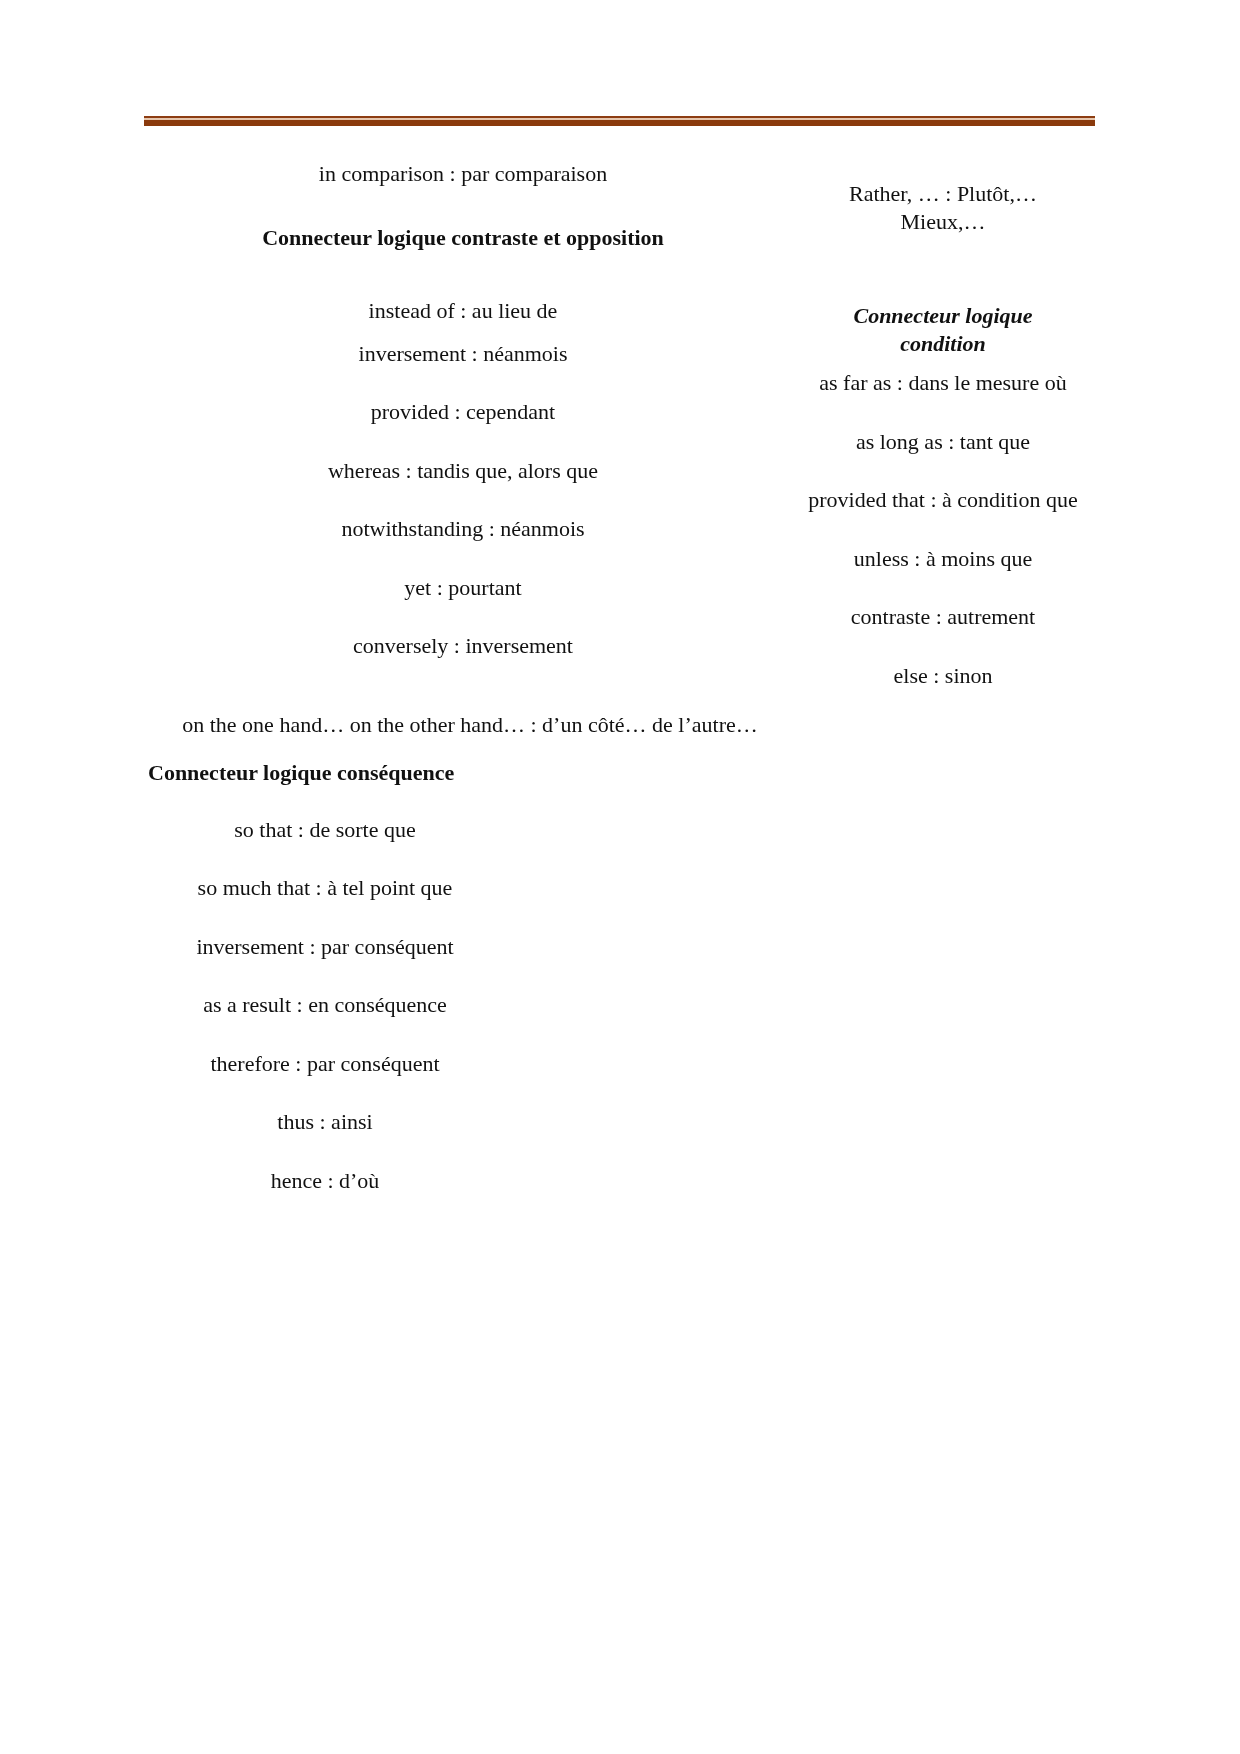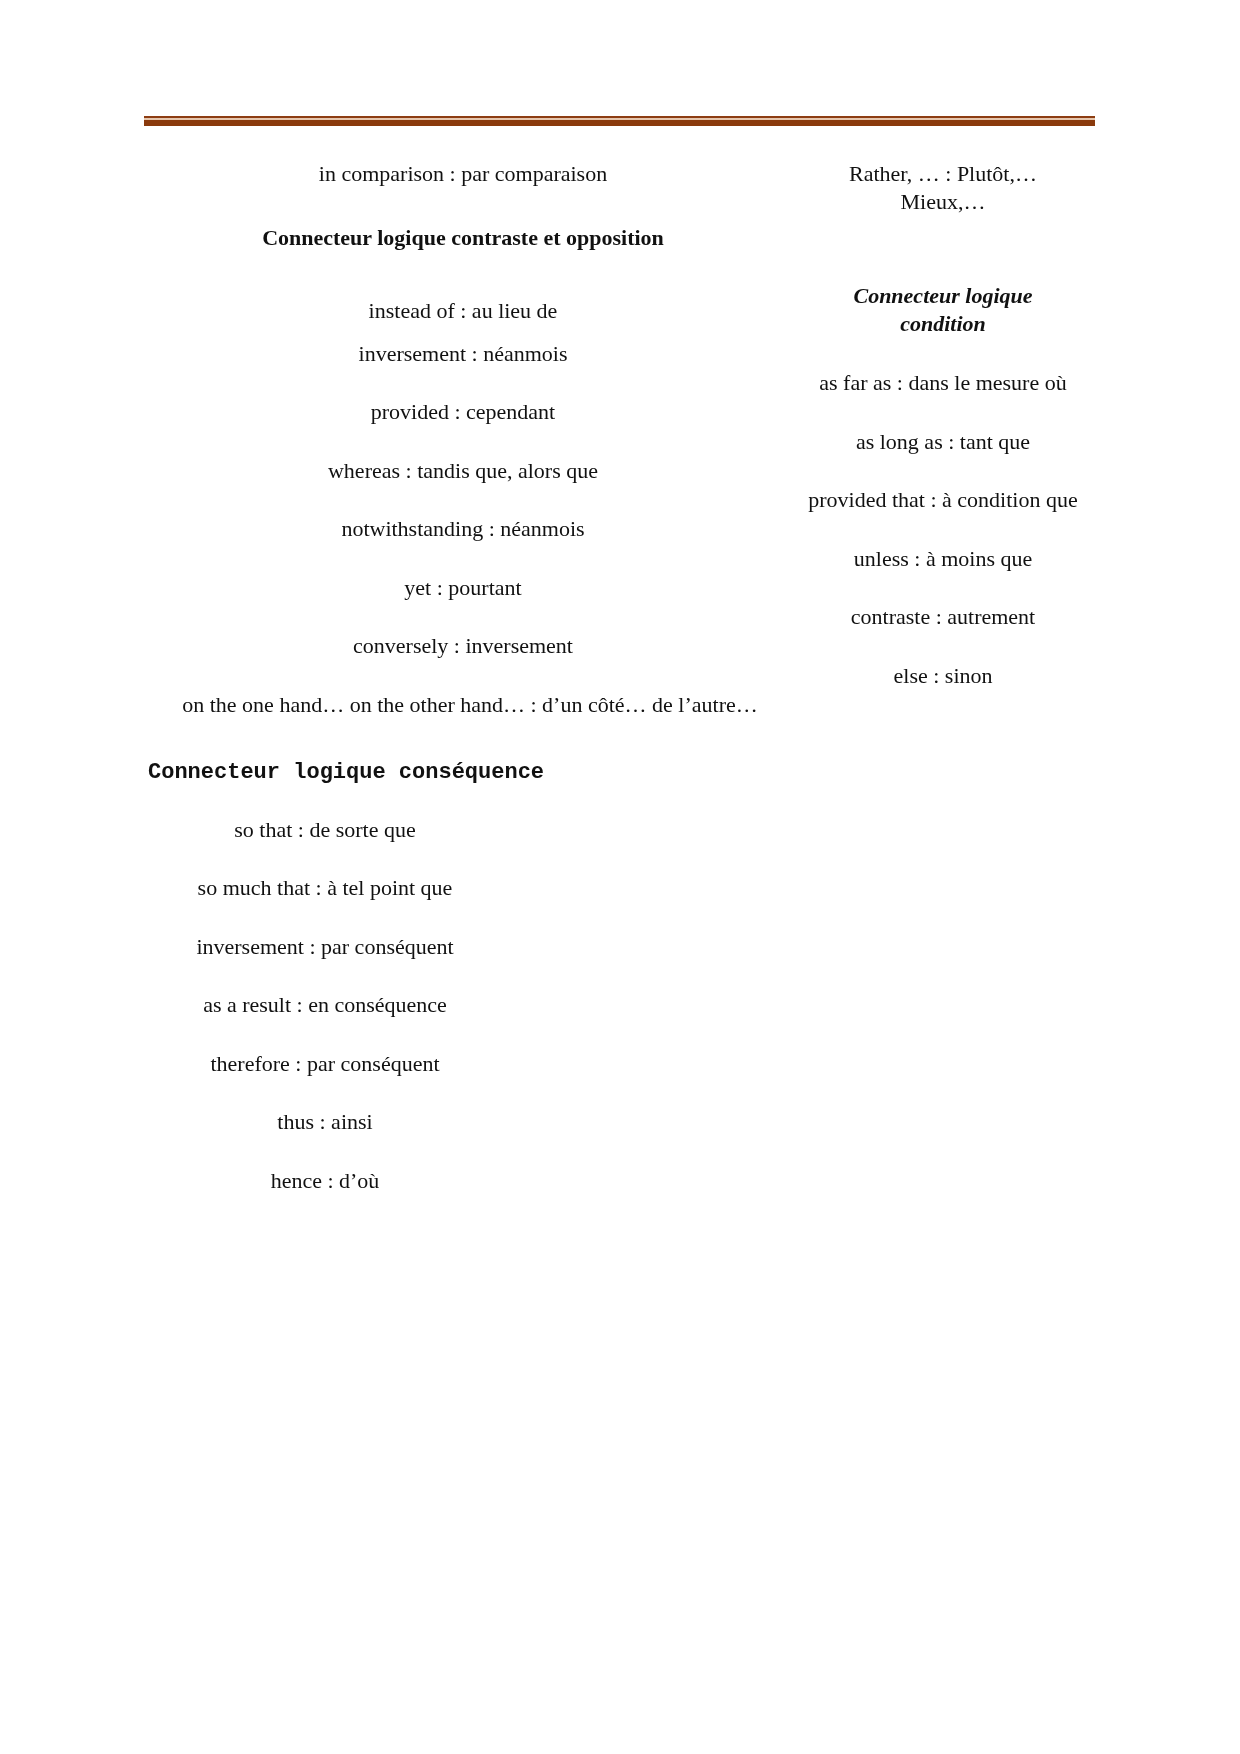--- a/index.html
+++ b/index.html
@@ -7,22 +7,22 @@
          font-family: "Liberation Serif", "DejaVu Serif", serif; color: #111; }
   .rule { position: absolute; left: 144px; width: 951px; top: 116px; height: 11px; }
   .rule .thin { position: absolute; left: 0; right: 0; top: 0; height: 2px; background: #8d3d12; }
   .rule .gap { position: absolute; left: 0; right: 0; top: 2px; height: 2px; background: #e6c6ad; }
   .rule .thick { position: absolute; left: 0; right: 0; top: 4px; height: 6px; background: #8a3a0c; }
   .line { position: absolute; font-size: 22px; line-height: 28px; white-space: nowrap; text-align: center; }
   .h { font-weight: bold; }
   .colL { left: 144px; width: 638px; }
   .colR { left: 780px; width: 326px; }
   .colC { left: 144px; width: 362px; }
-  .wrap { white-space: normal; }
-  .left { text-align: right; font-family: Liberation Mono, monospace; }
+  .wrap { white-space: normal; margin-top: 20px; }
+  .left { text-align: right; }
 </style>
 </head>
 <body>
 
 <div class="rule">
   <div class="thin"></div>
   <div class="gap"></div>
   <div class="thick"></div>
 </div>
 

